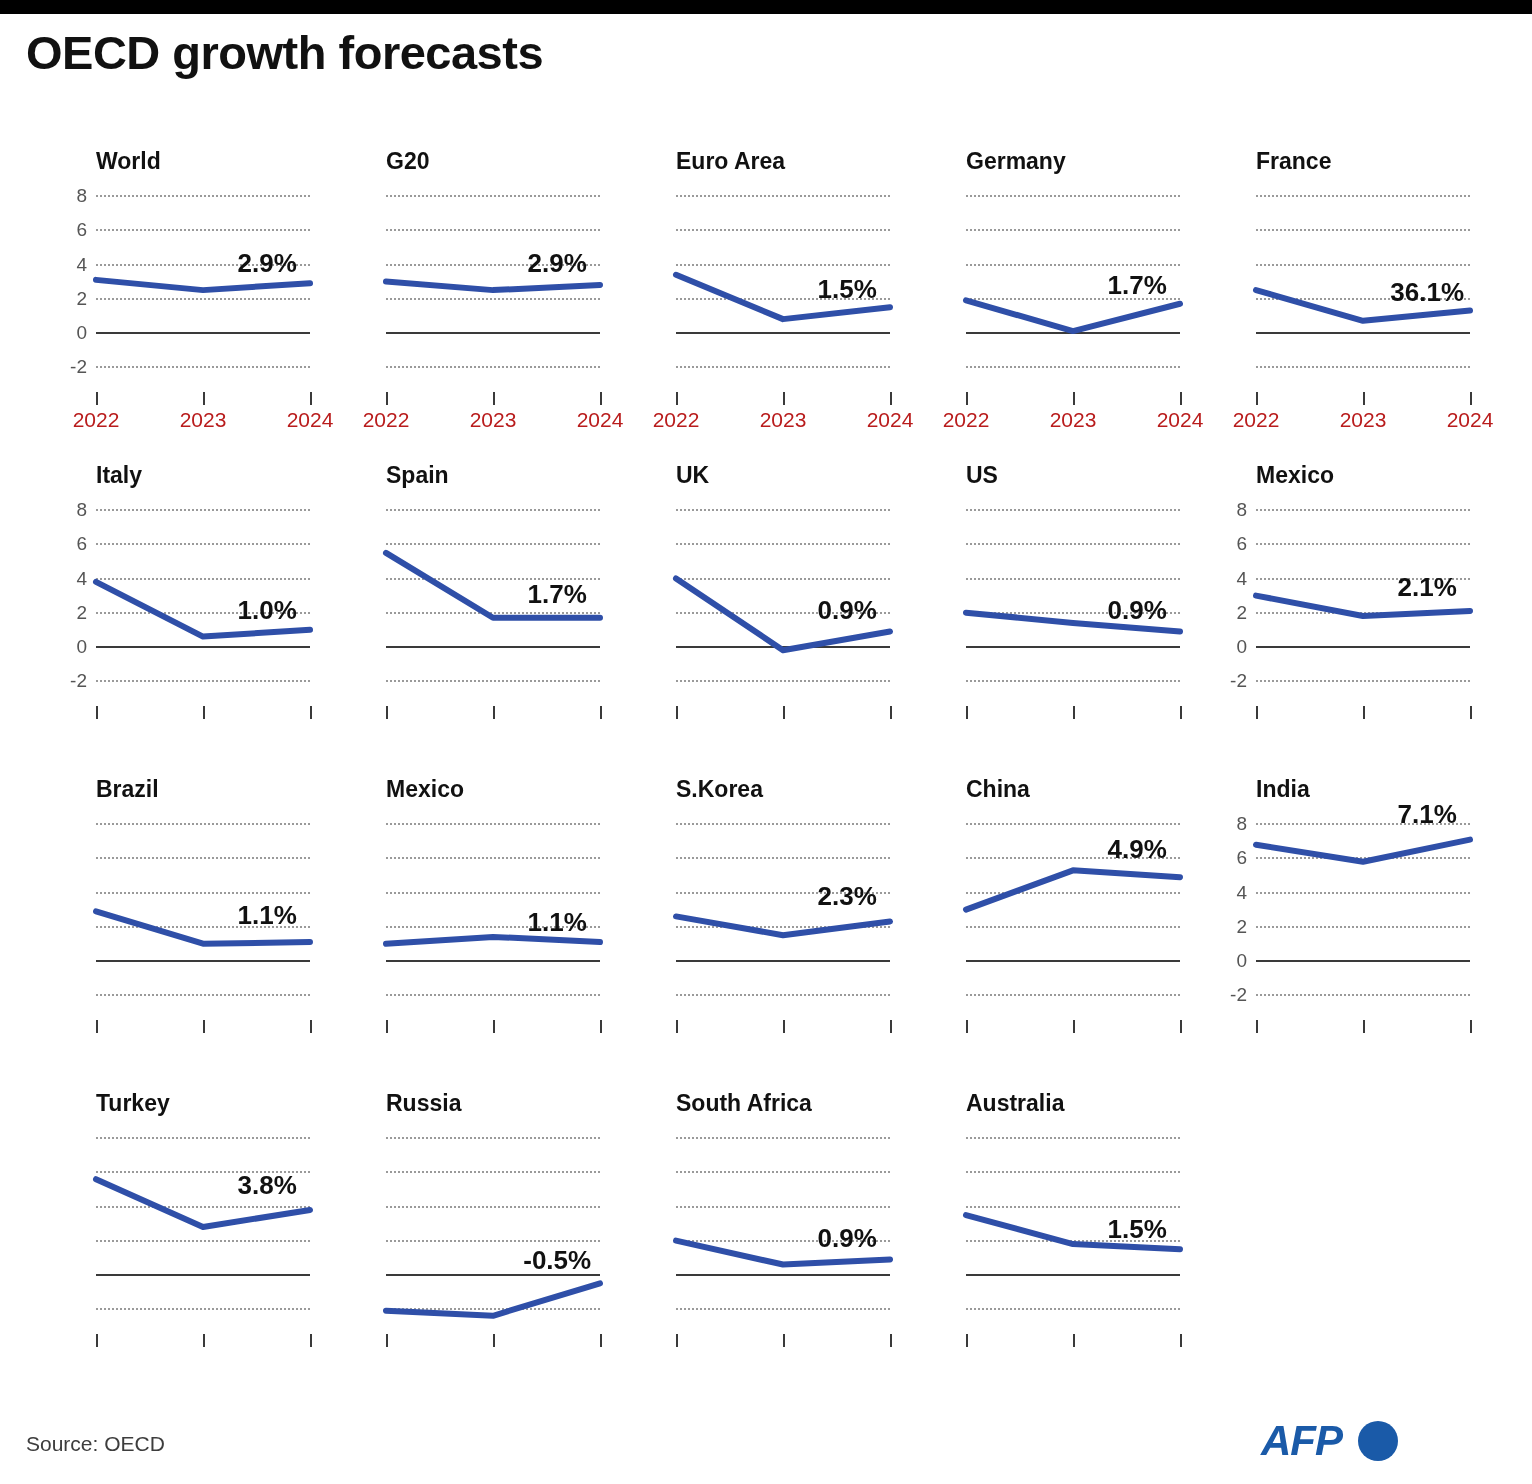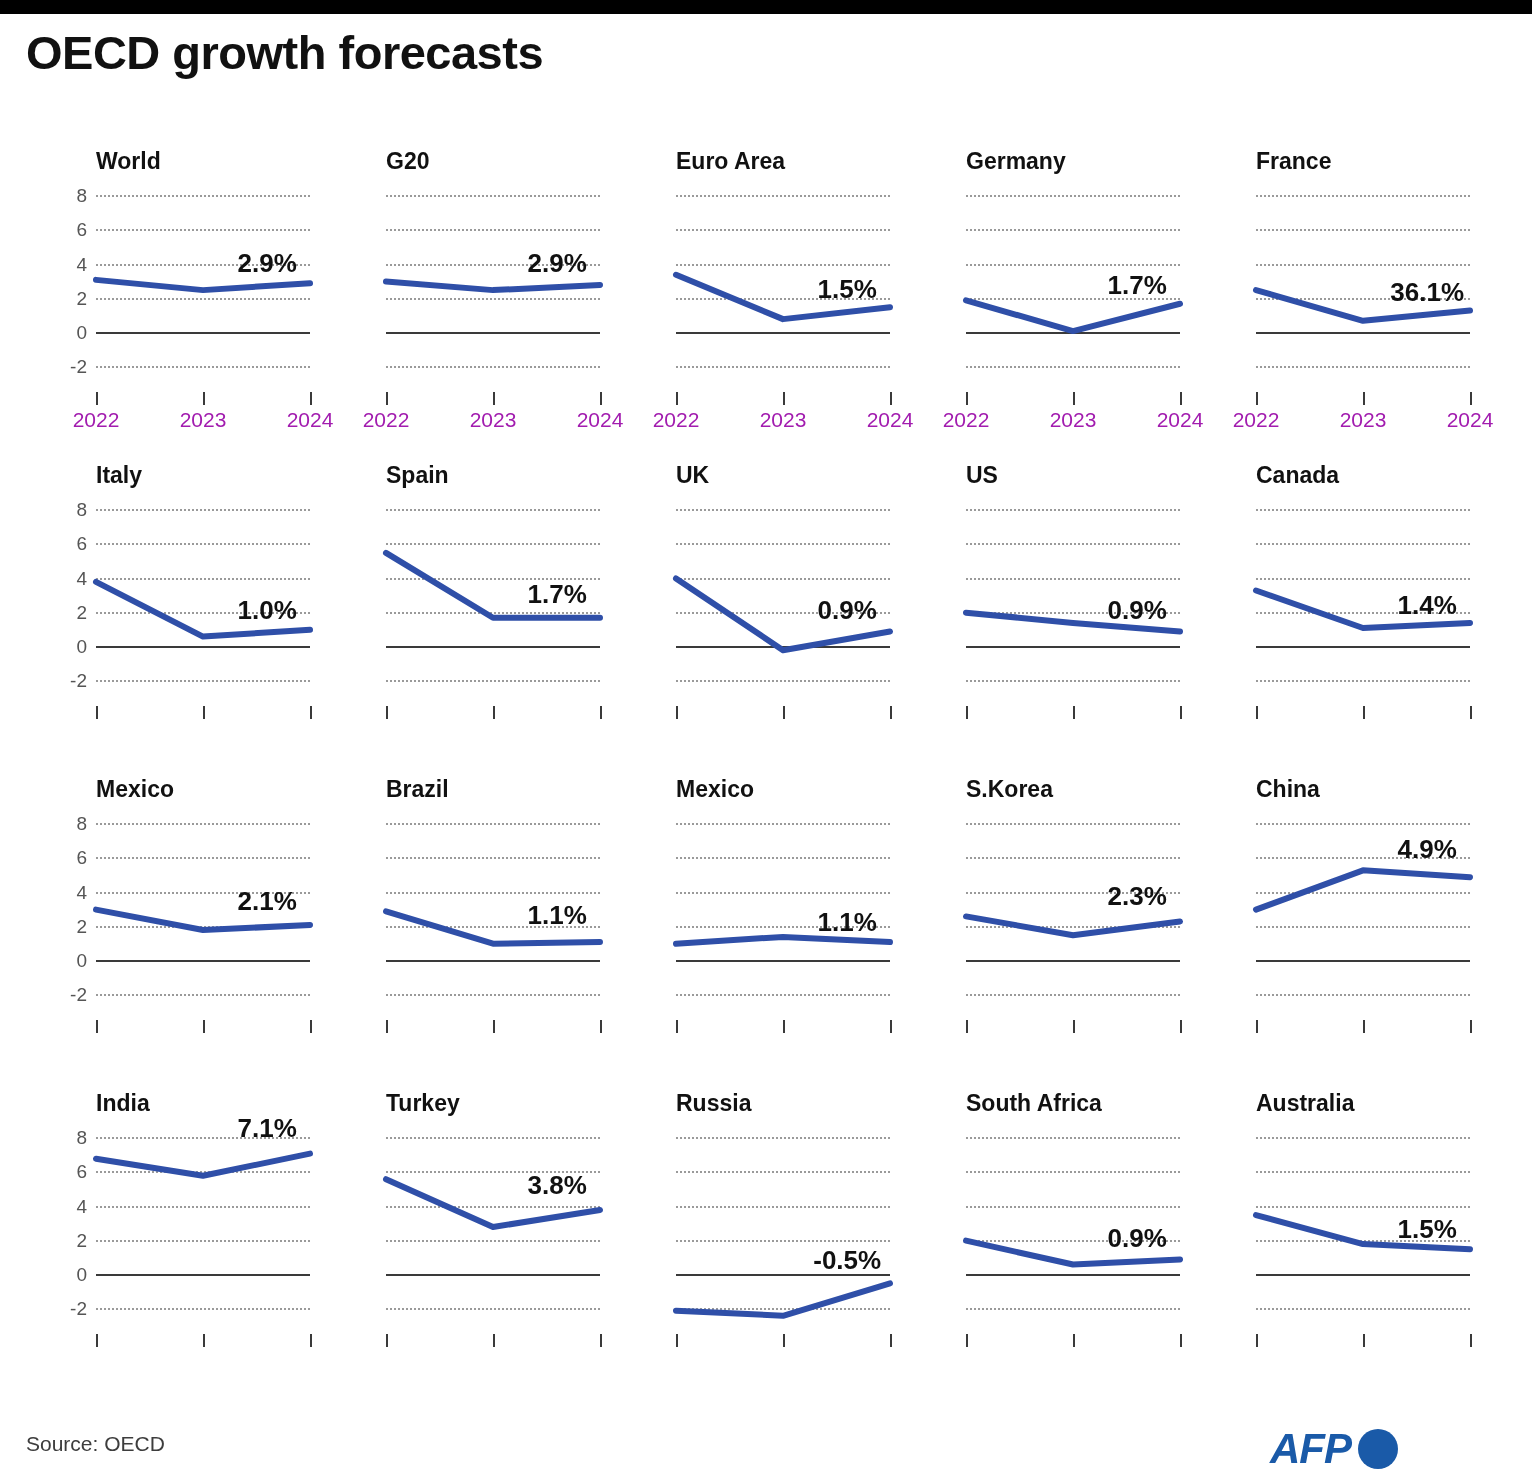--- a/index.html
+++ b/index.html
@@ -59,38 +59,38 @@
   .ticks{
     position:absolute;left:50px;top:252px;width:214px;height:14px;
   }
   .tick{
     position:absolute;top:0;width:2px;height:13px;background:#3a3a3a;
   }
   .xlabels{
     position:absolute;left:50px;top:268px;width:214px;height:28px;
   }
   .xlabel{
-    position:absolute;top:0;font-size:21px;color:#a21caf;
+    position:absolute;top:0;font-size:21px;color:#b91c1c;
     transform:translateX(-50%);white-space:nowrap;
   }
   .valuelabel{
     position:absolute;font-size:26px;font-weight:bold;color:#111111;
     white-space:nowrap;
   }
   svg.line{position:absolute;left:0;top:0;overflow:visible;}
   .footer{
     position:absolute;bottom:0;left:0;width:1424px;height:70px;
   }
   .source{
     position:absolute;left:26px;top:18px;
     font-size:21px;color:#3d3d3d;
   }
   .afp{
     position:absolute;right:26px;top:6px;
-    display:flex;align-items:center;gap:7px;margin-top:8px;
+    display:flex;align-items:center;gap:16px;
   }
   .afp-text{
     font-size:42px;font-weight:bold;font-style:italic;
     color:#1a5aa8;letter-spacing:-1px;line-height:1;
   }
   .afp-dot{
     width:40px;height:40px;border-radius:50%;background:#1a5aa8;
   }
 </style>
 </head>
@@ -314,40 +314,20 @@
         </svg>
         <div class="valuelabel" style="left: 171.2px; top: 94.6552px; transform: translateX(-50%);">0.9%</div>
       </div>
       <div class="ticks">
         <div class="tick" style="left: 0px;"></div>
         <div class="tick" style="left: 107px;"></div>
         <div class="tick" style="left: 214px;"></div>
       </div>
     </div>
     <div class="cell">
-      <div class="cell-title">Canada</div>
-      <div class="plot">
-        <div class="gridline" style="top: 10.2414px;"></div>
-        <div class="gridline" style="top: 44.3793px;"></div>
-        <div class="gridline" style="top: 78.5172px;"></div>
-        <div class="gridline" style="top: 112.655px;"></div>
-        <div class="zeroline" style="top: 146.793px;"></div>
-        <div class="gridline" style="top: 180.931px;"></div>
-        <svg class="line" width="214" height="198">
-          <polyline points="0,90.4655172413793 107,128.01724137931035 214,122.89655172413792" fill="none" stroke="#2f4fa8" stroke-width="6" stroke-linejoin="round" stroke-linecap="round"></polyline>
-        </svg>
-        <div class="valuelabel" style="left: 171.2px; top: 89.5345px; transform: translateX(-50%);">1.4%</div>
-      </div>
-      <div class="ticks">
-        <div class="tick" style="left: 0px;"></div>
-        <div class="tick" style="left: 107px;"></div>
-        <div class="tick" style="left: 214px;"></div>
-      </div>
-    </div>
-    <div class="cell">
       <div class="cell-title">Mexico</div>
       <div class="plot">
         <div class="gridline" style="top: 10.2414px;"></div>
         <span class="axis-label" style="top: 10.2414px;">8</span>
         <div class="gridline" style="top: 44.3793px;"></div>
         <span class="axis-label" style="top: 44.3793px;">6</span>
         <div class="gridline" style="top: 78.5172px;"></div>
         <span class="axis-label" style="top: 78.5172px;">4</span>
         <div class="gridline" style="top: 112.655px;"></div>
         <span class="axis-label" style="top: 112.655px;">2</span>

